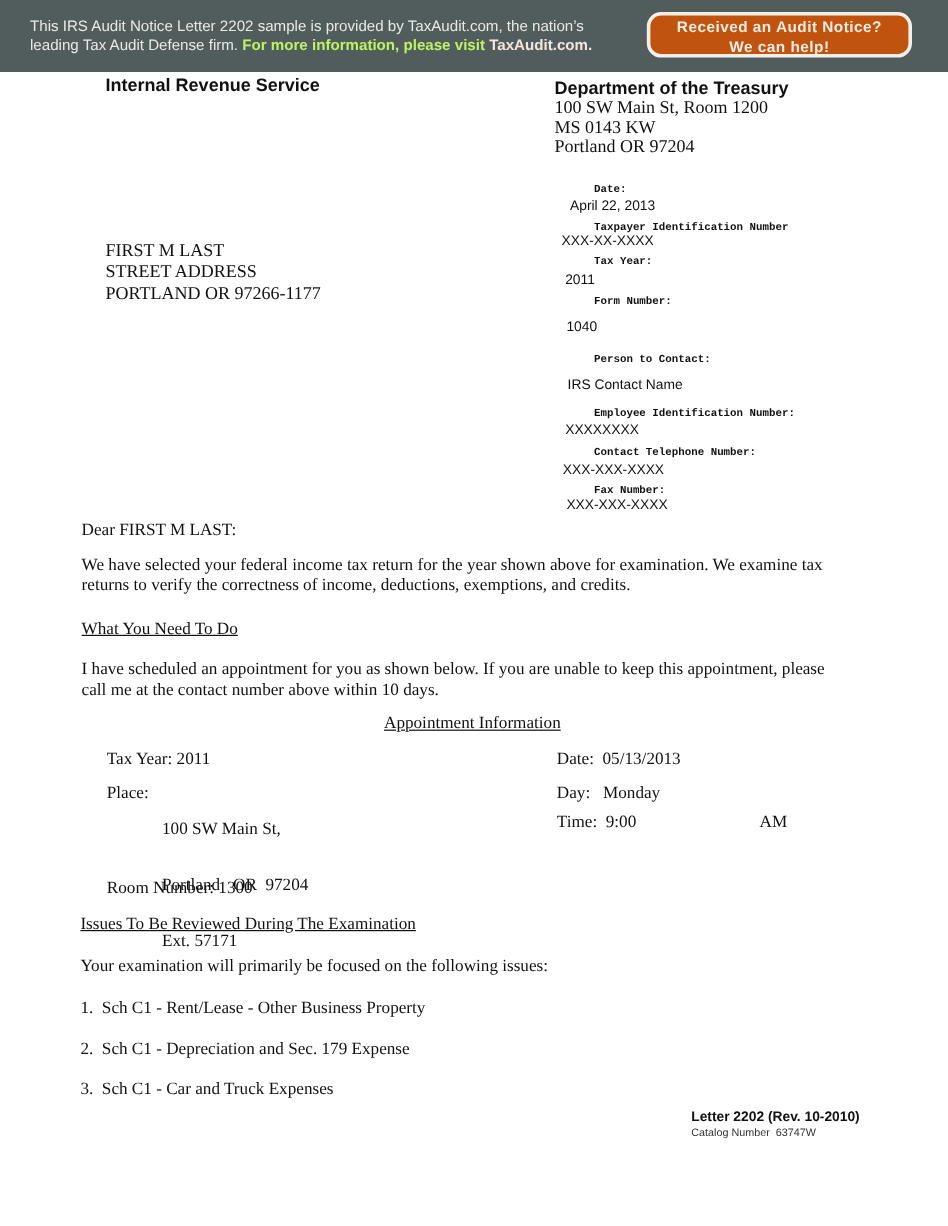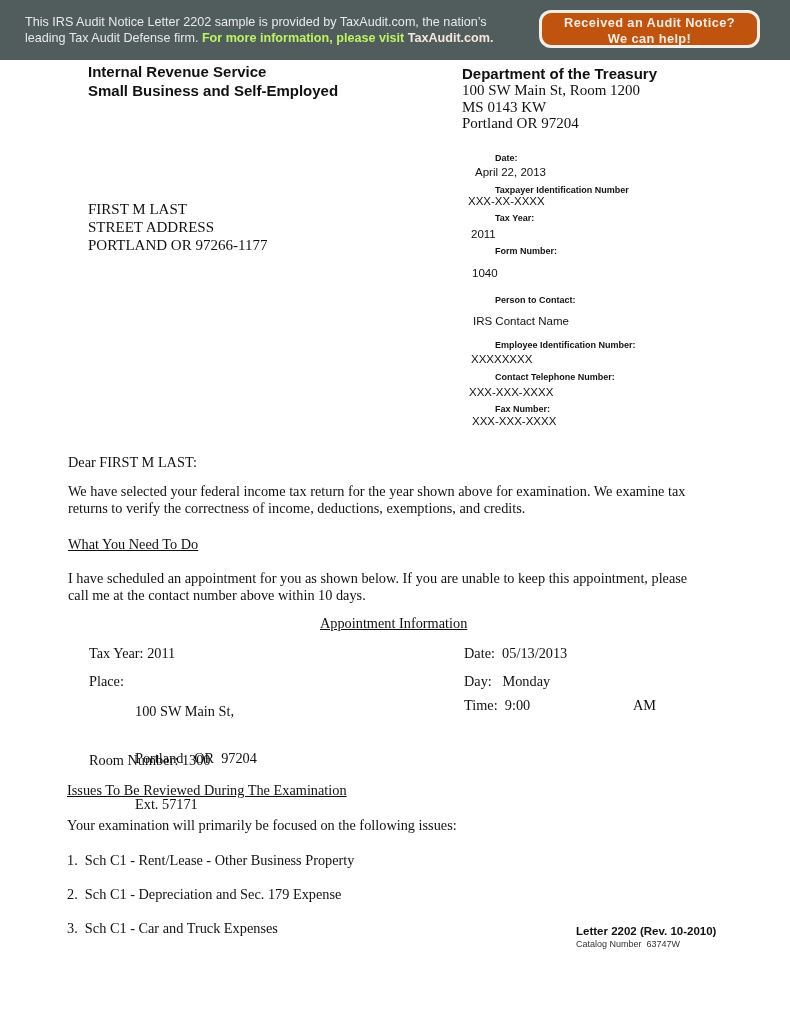--- a/index.html
+++ b/index.html
@@ -8,24 +8,24 @@
   .banner-text { position: absolute; left: 25px; top: 14px; width: 500px; font-family: "Liberation Sans", sans-serif; font-size: 12.6px; line-height: 16px; color: #e8eaea; }
   .banner-text b { color: #bef264; }
   .banner-text .site { color: #f4e6dc; font-weight: bold; }
   .cta { position: absolute; left: 539px; top: 10px; width: 221px; height: 38px; background: #c0540f; border: 3px solid #f6efe9; border-radius: 12px; box-sizing: border-box; font-family: "Liberation Sans", sans-serif; font-weight: bold; font-size: 12.8px; line-height: 16px; color: #f6ece4; text-align: center; padding-top: 2px; letter-spacing: 0.4px; cursor: pointer; }
   .sans { font-family: "Liberation Sans", sans-serif; }
   .serif { font-family: "Liberation Serif", serif; }
   .abs { position: absolute; }
   .agency { left: 88px; top: 62px; font-size: 15px; font-weight: bold; line-height: 19px; }
   .treasury-title { left: 462px; top: 65px; font-size: 15px; font-weight: bold; }
   .treasury-addr { left: 462px; top: 82px; font-size: 15px; line-height: 16.5px; }
-  .label { font-family: Liberation Sans, sans-serif; font-size: 9px; font-weight: bold; left: 462px; padding-left: 33px; }
+  .label { font-family: Liberation Mono, monospace; font-size: 9px; font-weight: bold; left: 462px; padding-left: 33px; }
   .val { font-family: "Liberation Sans", sans-serif; font-size: 11.5px; }
   .addressee { left: 88px; top: 200px; font-size: 15px; line-height: 18px; }
-  .body-text { font-family: "Liberation Serif", serif; font-size: 14.3px; line-height: 17px; margin-top: 20px; }
+  .body-text { font-family: "Liberation Serif", serif; font-size: 14.3px; line-height: 17px; }
   .u { text-decoration: underline; }
   .footer-letter { left: 576px; top: 925px; font-family: "Liberation Sans", sans-serif; font-size: 11.5px; font-weight: bold; }
   .footer-cat { left: 576px; top: 939px; font-family: "Liberation Sans", sans-serif; font-size: 9px; color: #333; }
 </style>
 </head>
 <body>
 
 <div class="banner">
   <div class="banner-text">
     <span>This IRS Audit Notice Letter 2202 sample is provided by TaxAudit.com, the nation’s leading Tax Audit Defense firm.</span>
@@ -33,21 +33,20 @@
     <span class="site">TaxAudit.com.</span>
   </div>
   <div class="cta">
     <div>Received an Audit Notice?</div>
     <div>We can help!</div>
   </div>
 </div>
 
 <div class="abs sans agency">
   <div>Internal Revenue Service</div>
-  <div>Small Business and Self-Employed</div>
 </div>
 
 <div class="abs sans treasury-title">Department of the Treasury</div>
 <div class="abs serif treasury-addr" style="top:82px;">
   <div>100 SW Main St, Room 1200</div>
   <div>MS 0143 KW</div>
   <div>Portland OR 97204</div>
 </div>
 
 <div class="abs serif addressee">

